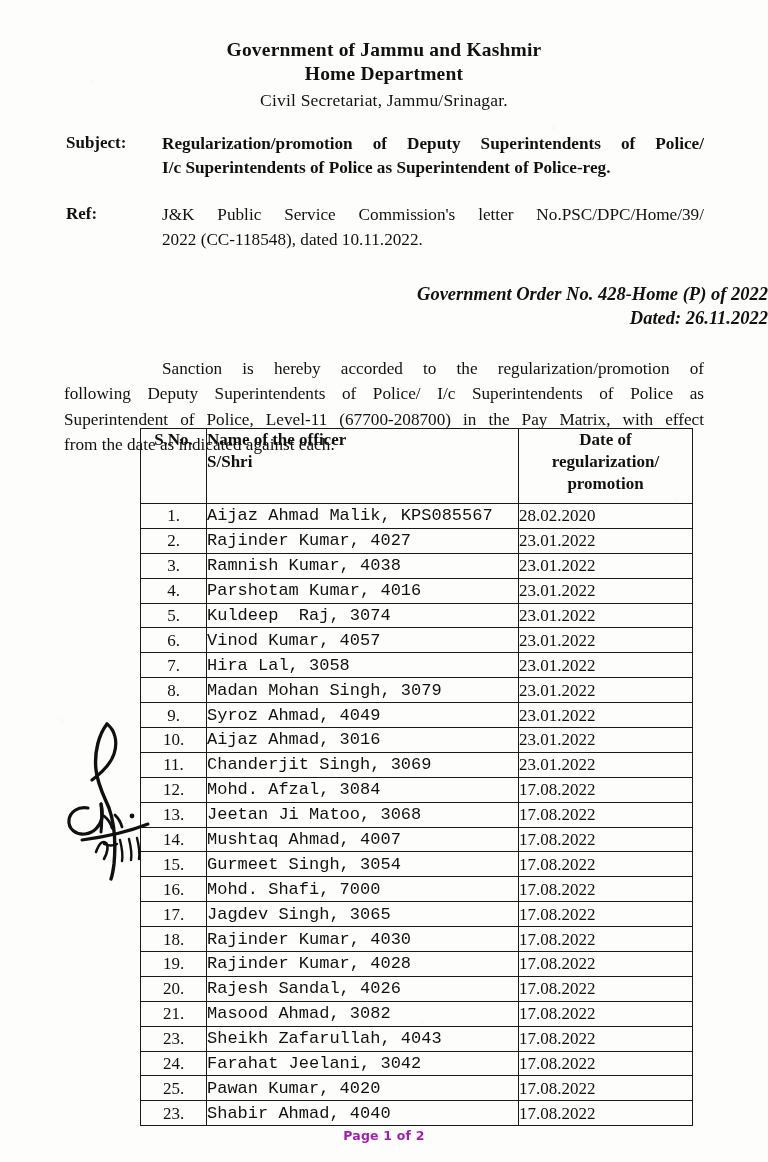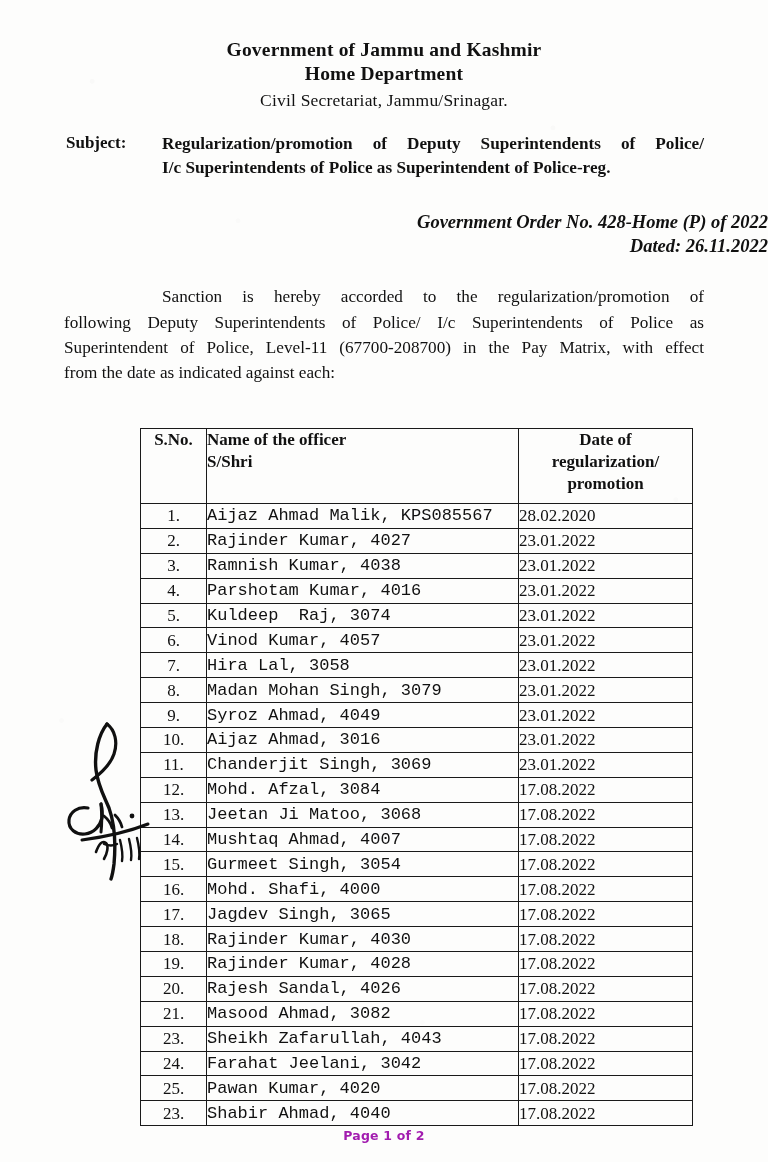--- a/index.html
+++ b/index.html
@@ -227,20 +227,27 @@
     </div>
 
     <div class="field subject">
       <div class="field-label">Subject:</div>
       <div class="field-body">
         <div class="ln">Regularization/promotion of Deputy Superintendents of Police/</div>
         <div class="ln last">I/c Superintendents of Police as Superintendent of Police-reg.</div>
       </div>
     </div>
 
+    <div class="field ref">
+      <div class="field-label">Ref:</div>
+      <div class="field-body">
+        <div class="ln">J&amp;K Public Service Commission's letter No.PSC/DPC/Home/39/</div>
+        <div class="ln last">2022 (CC-118548), dated 10.11.2022.</div>
+      </div>
+    </div>
 
     <div class="order-block">
       <div class="order-no">Government Order No. 428-Home (P) of 2022</div>
       <div class="order-date">Dated: 26.11.2022</div>
     </div>
 
     <div class="para">
       <div class="indent-line">Sanction is hereby accorded to the regularization/promotion of</div>
       <div class="mid-line">following Deputy Superintendents of Police/ I/c Superintendents of Police as</div>
       <div class="mid-line">Superintendent of Police, Level-11 (67700-208700) in the Pay Matrix, with effect</div>
@@ -341,21 +348,21 @@
             <td class="t-name">Mushtaq Ahmad, 4007</td>
             <td class="t-date">17.08.2022</td>
           </tr>
           <tr>
             <td class="t-sno">15.</td>
             <td class="t-name">Gurmeet Singh, 3054</td>
             <td class="t-date">17.08.2022</td>
           </tr>
           <tr>
             <td class="t-sno">16.</td>
-            <td class="t-name">Mohd. Shafi, 4000</td>
+            <td class="t-name">Mohd. Shafi, 7000</td>
             <td class="t-date">17.08.2022</td>
           </tr>
           <tr>
             <td class="t-sno">17.</td>
             <td class="t-name">Jagdev Singh, 3065</td>
             <td class="t-date">17.08.2022</td>
           </tr>
           <tr>
             <td class="t-sno">18.</td>
             <td class="t-name">Rajinder Kumar, 4030</td>

